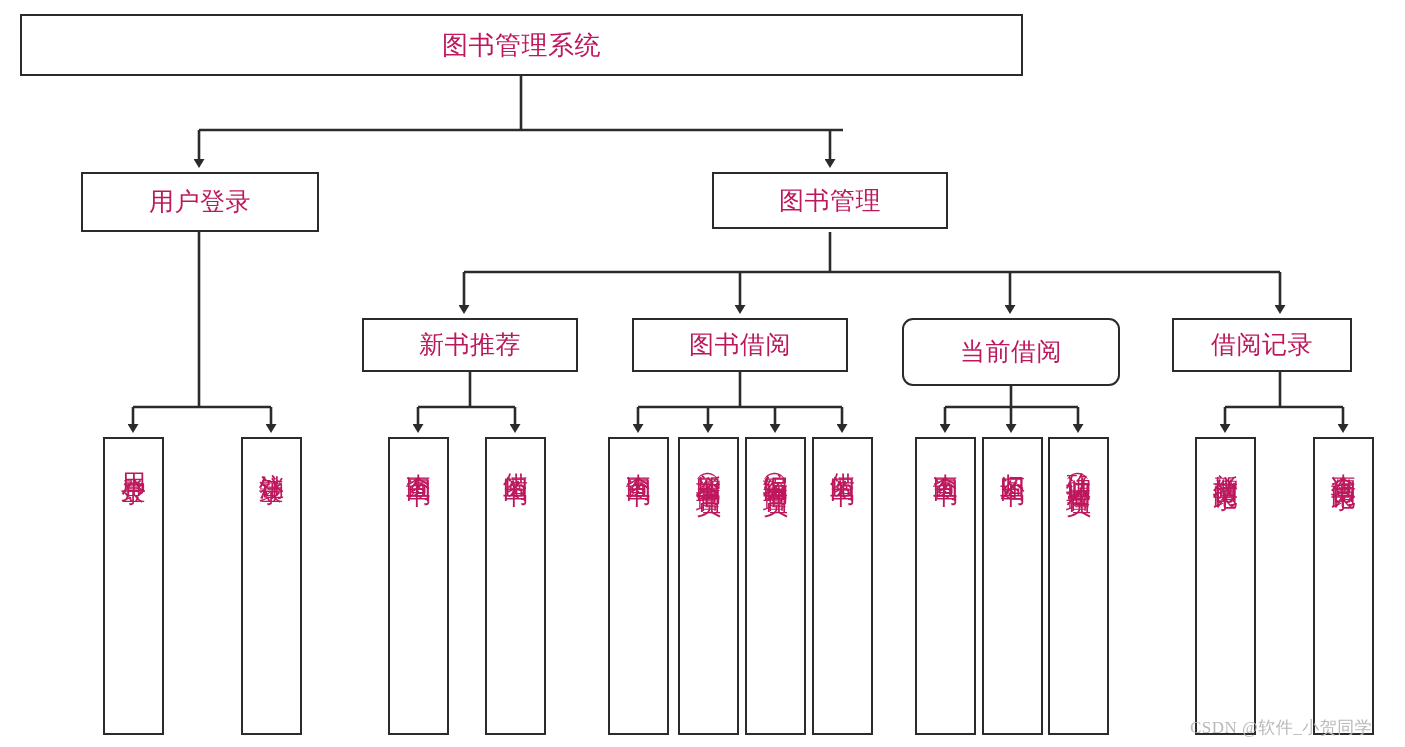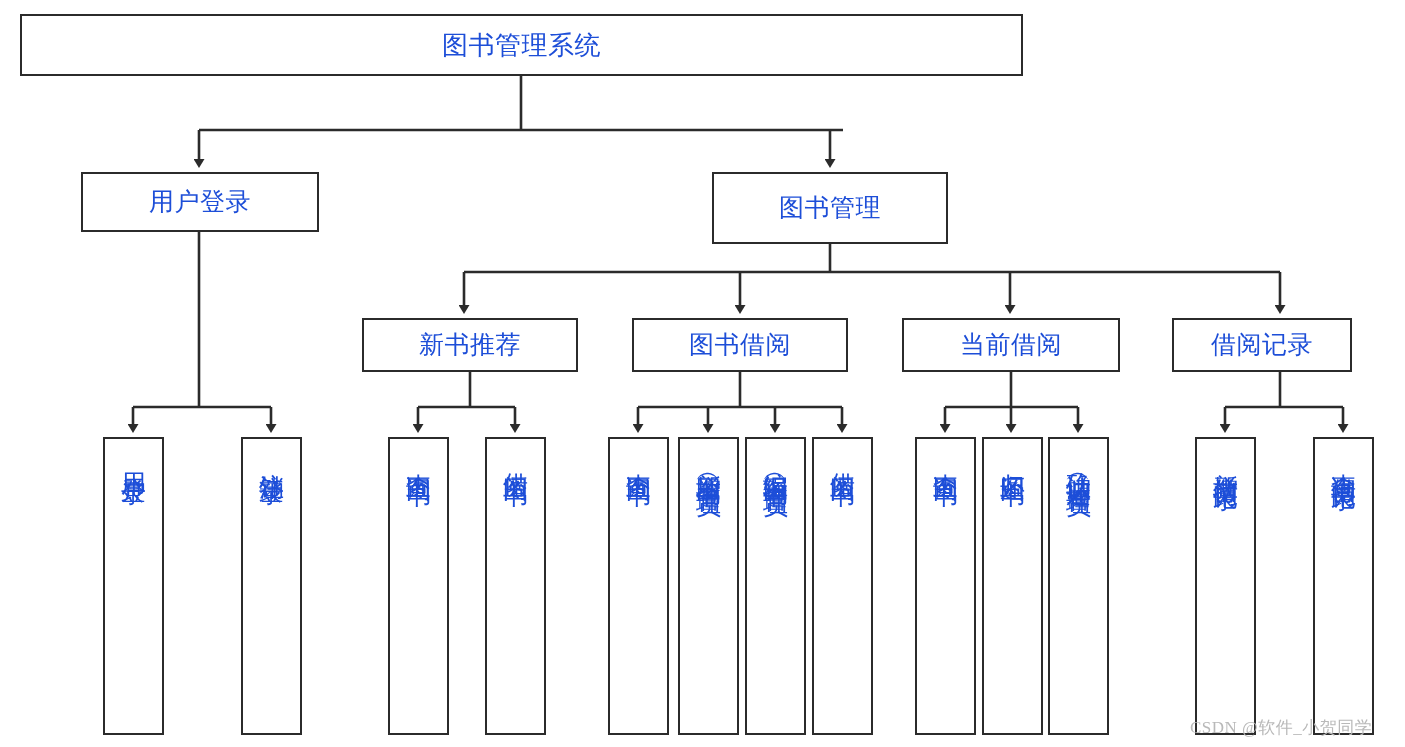--- a/index.html
+++ b/index.html
@@ -26,21 +26,21 @@
     pointer-events: none;
   }
   .node {
     position: absolute;
     box-sizing: border-box;
     border: 2.5px solid #2b2b2b;
     background: #ffffff;
     display: flex;
     align-items: center;
     justify-content: center;
-    color: #1d4ed8;
+    color: #be185d;
     z-index: 2;
   }
   .node .lbl {
     display: block;
     line-height: 1.18;
     letter-spacing: 0.5px;
     white-space: nowrap;
   }
   
   .node.h .lbl {
@@ -129,33 +129,33 @@
   </svg>
 
   <div class="node root h" style="left:20px; top:14px; width:1003px; height:62px;">
     <span class="lbl">图书管理系统</span>
   </div>
 
   <div class="node h" style="left:81px; top:172px; width:238px; height:60px;">
     <span class="lbl">用户登录</span>
   </div>
 
-  <div class="node h" style="left:712px; top:172px; width:236px; height:72px;">
+  <div class="node h" style="left:712px; top:172px; width:236px; height:57px;">
     <span class="lbl">图书管理</span>
   </div>
 
   <div class="node h" style="left:632px; top:318px; width:216px; height:54px;">
     <span class="lbl">图书借阅</span>
   </div>
 
   <div class="node h" style="left:362px; top:318px; width:216px; height:54px;">
     <span class="lbl">新书推荐</span>
   </div>
 
-  <div class="node h" style="left:902px; top:318px; width:218px; height:54px;">
+  <div class="node h" style="left:902px; top:318px; width:218px; height:68px;border-radius:11px;">
     <span class="lbl">当前借阅</span>
   </div>
 
   <div class="node h" style="left:1172px; top:318px; width:180px; height:54px;">
     <span class="lbl">借阅记录</span>
   </div>
 
   <div class="node v" style="left:103px; top:437px; width:61px; height:298px;">
     <span class="lbl">用户登录</span>
   </div>

